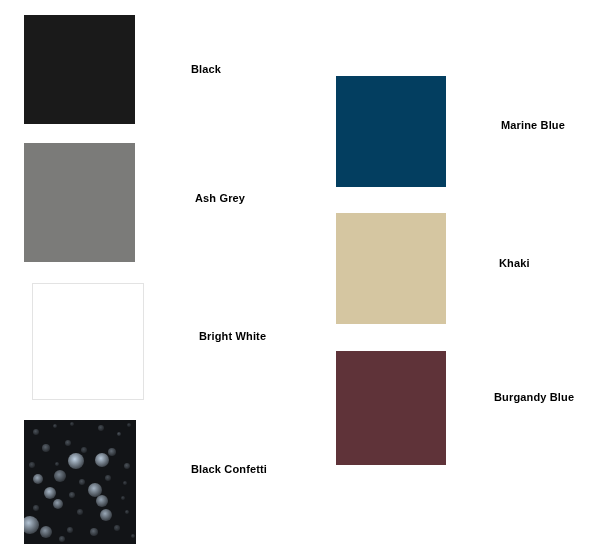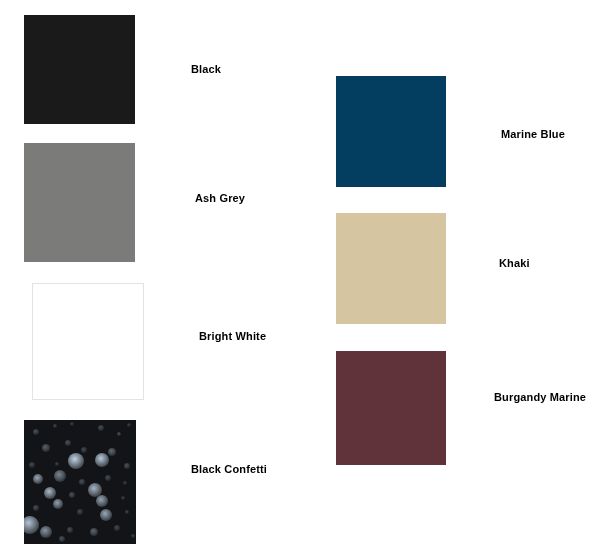--- a/index.html
+++ b/index.html
@@ -106,23 +106,23 @@
           <span class="speck" style="left: 66px; top: 108px; width: 8px; height: 8px; background: radial-gradient(circle at 42% 38%, rgba(207, 226, 245, 0.4) 0%, rgba(207, 226, 245, 0.18) 55%, rgba(207, 226, 245, 0) 100%);"></span>
           <span class="speck" style="left: 90px; top: 105px; width: 6px; height: 6px; background: radial-gradient(circle at 42% 38%, rgba(207, 226, 245, 0.26) 0%, rgba(207, 226, 245, 0.12) 55%, rgba(207, 226, 245, 0) 100%);"></span>
           <span class="speck" style="left: 107px; top: 114px; width: 4px; height: 4px; background: radial-gradient(circle at 42% 38%, rgba(207, 226, 245, 0.22) 0%, rgba(207, 226, 245, 0.1) 55%, rgba(207, 226, 245, 0) 100%);"></span>
           <span class="speck" style="left: 35px; top: 116px; width: 6px; height: 6px; background: radial-gradient(circle at 42% 38%, rgba(207, 226, 245, 0.3) 0%, rgba(207, 226, 245, 0.14) 55%, rgba(207, 226, 245, 0) 100%);"></span>
         </div>
       </div>
       <div class="swatch-label" style="left: 191px; top: 463px; pointer-events: auto;">Black Confetti</div>
     </div>
     <div class="swatch-entry" style="left: 0px; top: 0px; width: 600px; height: 544px; pointer-events: none;">
       <div class="swatch-chip" style="left: 336px; top: 76px; width: 110px; height: 111px; background: rgb(3, 62, 96); pointer-events: auto;"></div>
-      <div class="swatch-label" style="left: 501px; top: 128px; pointer-events: auto; text-align: right;">Marine Blue</div>
+      <div class="swatch-label" style="left: 501px; top: 119px; pointer-events: auto; text-align: right;">Marine Blue</div>
     </div>
     <div class="swatch-entry" style="left: 0px; top: 0px; width: 600px; height: 541px; pointer-events: none;">
       <div class="swatch-chip" style="left: 336px; top: 213px; width: 110px; height: 111px; background: rgb(213, 198, 161); pointer-events: auto;"></div>
       <div class="swatch-label" style="left: 499px; top: 257px; pointer-events: auto;">Khaki</div>
     </div>
     <div class="swatch-entry" style="left: 0px; top: 0px; width: 600px; height: 544px; pointer-events: none;">
       <div class="swatch-chip" style="left: 336px; top: 351px; width: 110px; height: 114px; background: rgb(95, 51, 57); pointer-events: auto;"></div>
-      <div class="swatch-label" style="left: 494px; top: 391px; pointer-events: auto;">Burgandy Marine</div>
+      <div class="swatch-label" style="left: 494px; top: 391px; pointer-events: auto;">Burgandy Blue</div>
     </div>
   </div>
 
 </body></html>

